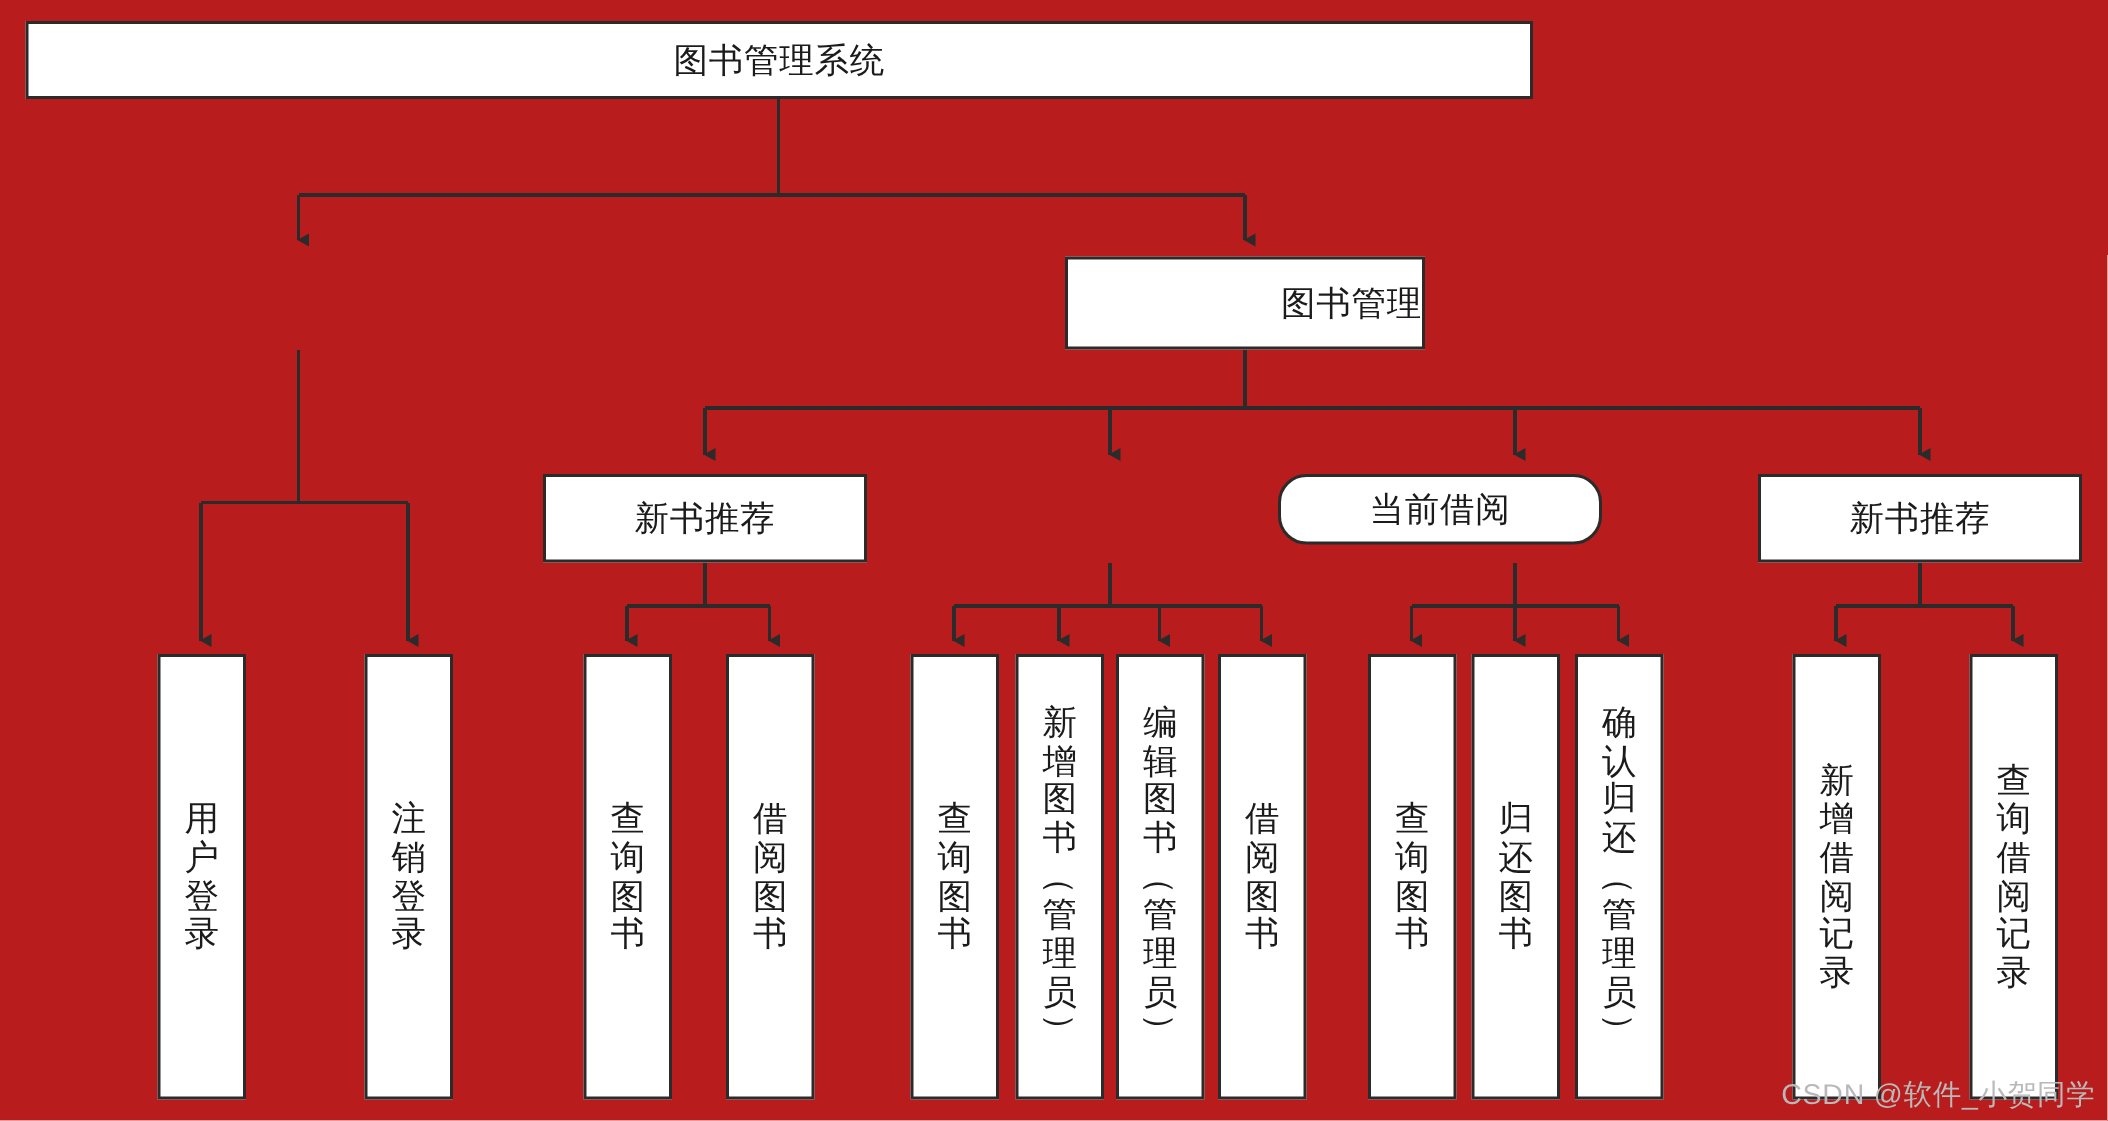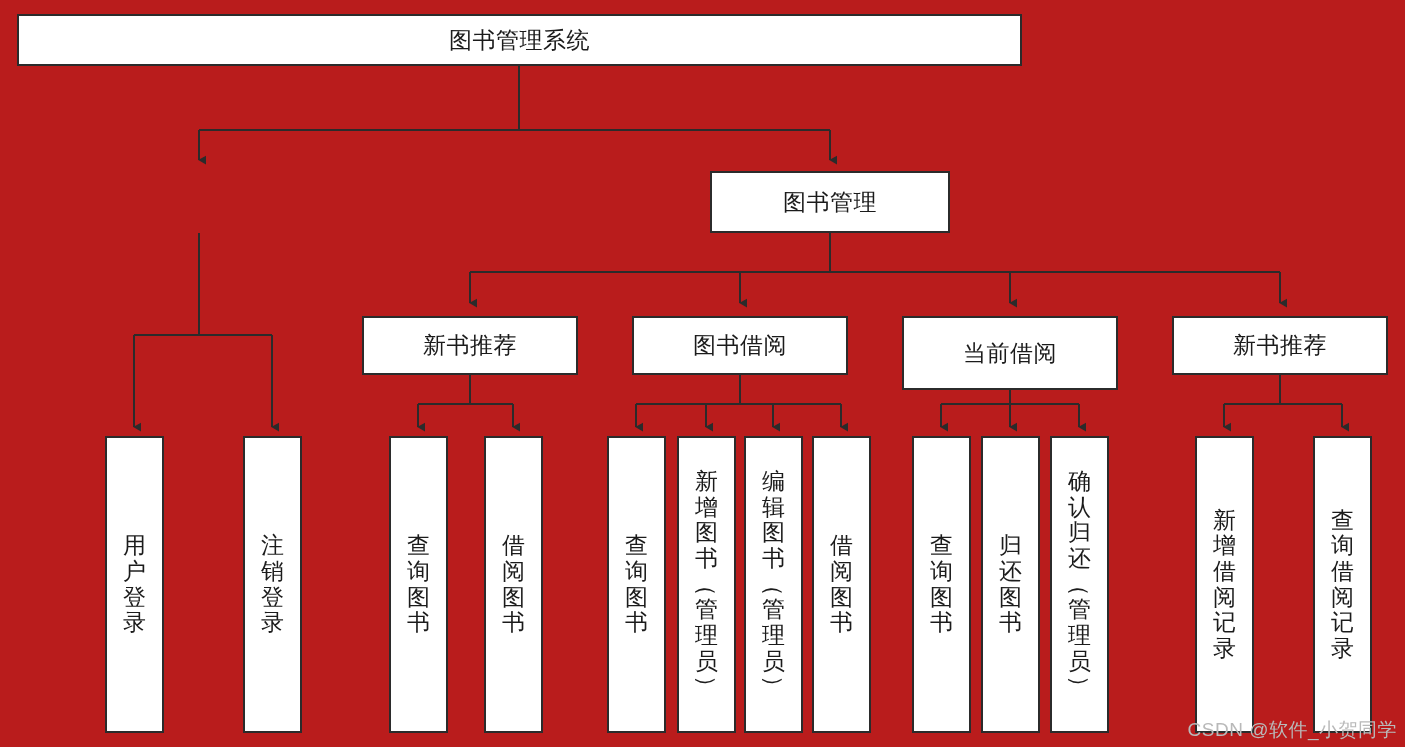--- a/index.html
+++ b/index.html
@@ -118,33 +118,30 @@
       <path d="M1224,404 L1224,427" marker-end="url(#arr)"></path>
       <path d="M1342,404 L1342,427" marker-end="url(#arr)"></path>
     </g>
   </svg>
 
   <div class="node h" style="left:17px;top:14px;width:1005px;height:52px;">
     <span>图书管理系统</span>
   </div>
 
 
-  <div class="node h" style="left:710px;top:171px;width:240px;height:62px;">
+  <div class="node h" style="left:710px;top:171px;width:240px;height:62px;justify-content:flex-end;">
     <span>图书管理</span>
   </div>
 
   <div class="node h" style="left:362px;top:316px;width:216px;height:59px;">
     <span>新书推荐</span>
   </div>
 
-  <div class="node h" style="left:632px;top:316px;width:216px;height:59px;">
-    <span>图书借阅</span>
-  </div>
-
-  <div class="node h" style="left:902px;top:316px;width:216px;height:74px;">
+
+  <div class="node h" style="left:852px;top:316px;width:216px;height:47px;border-radius:19px;">
     <span>当前借阅</span>
   </div>
 
   <div class="node h" style="left:1172px;top:316px;width:216px;height:59px;">
     <span>新书推荐</span>
   </div>
 
   <div class="node v" style="left:105px;top:436px;width:59px;height:297px;">
     <span class="vtext"><span style="display: block;">用</span><span style="display: block;">户</span><span style="display: block;">登</span><span style="display: block;">录</span></span>
   </div>

